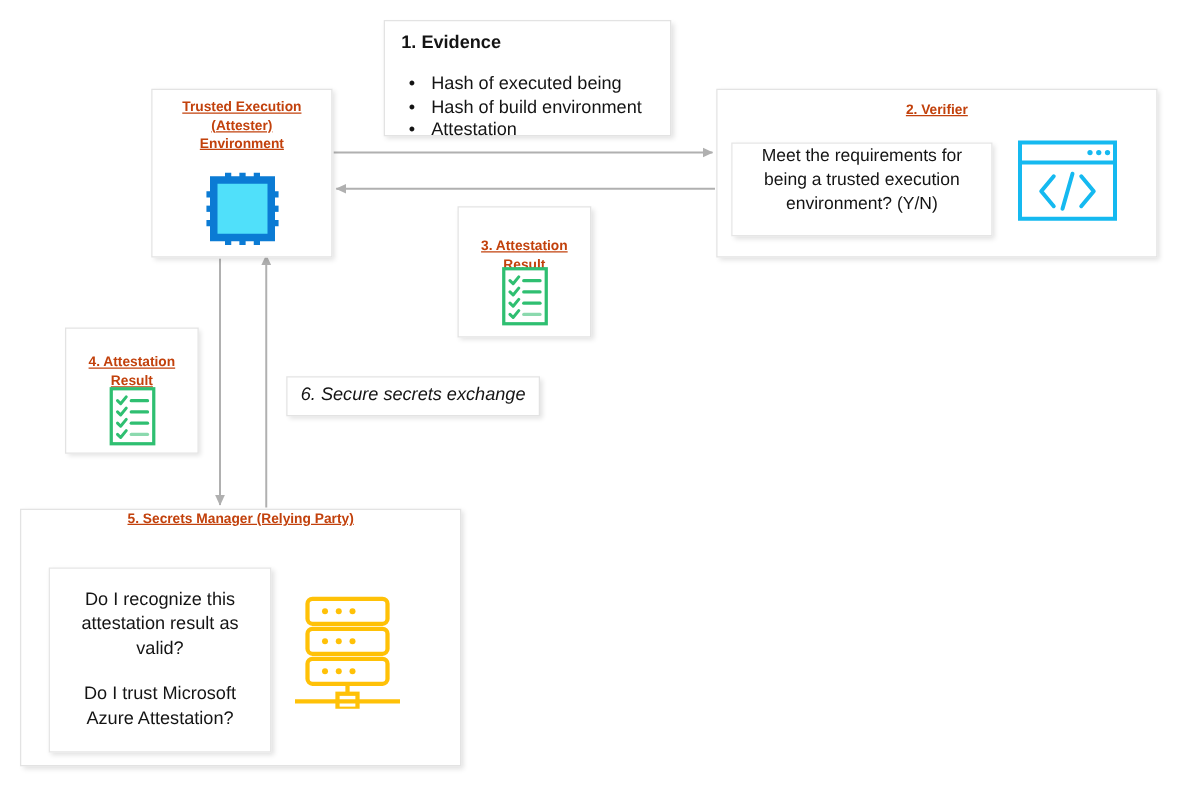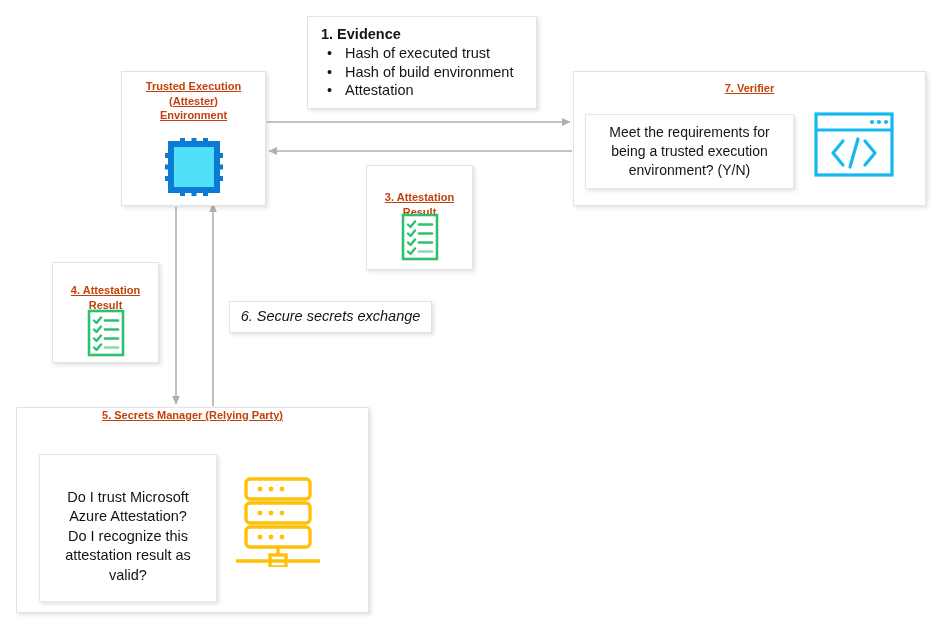--- a/index.html
+++ b/index.html
@@ -40,21 +40,21 @@
   }
   .center-text { text-align: center; }
 
   
   #evidence-box {
     left: 307px; top: 16px; width: 230px; height: 93px;
     padding: 9px 12px 0 13px;
   }
   #evidence-title {
     font-size: 14.5px; font-weight: bold; color: #141414;
-    margin-bottom: 2px;
+    margin-bottom: 16px;
   }
   .bullet-list { list-style: none; margin: 0; padding: 0; }
   .bullet-list li {
     position: relative;
     padding-left: 24px;
     font-size: 14.5px;
     line-height: 1.28;
     color: #141414;
   }
   .bullet-list li .bdot {
@@ -76,21 +76,21 @@
     left: 573px; top: 71px; width: 353px; height: 135px;
     padding-top: 9px;
   }
   #verifier-inner {
     position: absolute;
     left: 11px; top: 42px; width: 209px; height: 75px;
     background: #ffffff;
     border: 1px solid #e6e6e6;
     box-shadow: 2px 2px 4px rgba(0,0,0,0.12);
     box-sizing: border-box;
-    display: flex; align-items: center; justify-content: center;
+    display: flex; justify-content: center;
     padding: 0 7px;
   }
   #verifier-inner .plain-text { font-size: 14px; }
   #code-icon-wrap {
     position: absolute; left: 240px; top: 40px;
   }
 
   
   #attest3-box {
     left: 366px; top: 165px; width: 107px; height: 105px;
@@ -170,21 +170,21 @@
     <line x1="176" y1="207" x2="176" y2="404" stroke="#B0B0B0" stroke-width="1.6" marker-end="url(#arrow-d)"></line>
 
     <line x1="213" y1="406" x2="213" y2="204" stroke="#B0B0B0" stroke-width="1.6" marker-end="url(#arrow-u)"></line>
   </svg>
 
   <div class="box" id="evidence-box">
     <div id="evidence-title">1. Evidence</div>
     <ul class="bullet-list">
       <li>
         <span class="bdot">•</span>
-        <span>Hash of executed trust</span>
+        <span>Hash of executed being</span>
       </li>
       <li>
         <span class="bdot">•</span>
         <span>Hash of build environment</span>
       </li>
       <li>
         <span class="bdot">•</span>
         <span>Attestation</span>
       </li>
     </ul>
@@ -212,21 +212,21 @@
           <rect x="50" y="15" width="8" height="5"></rect>
           <rect x="50" y="26.5" width="8" height="5"></rect>
           <rect x="50" y="38" width="8" height="5"></rect>
         </g>
         <rect x="6" y="6" width="46" height="46" fill="#50E0FA" stroke="#0B7BD4" stroke-width="6"></rect>
       </svg>
     </div>
   </div>
 
   <div class="box" id="verifier-box">
-    <div class="box-title">7. Verifier</div>
+    <div class="box-title">2. Verifier</div>
     <div id="verifier-inner">
       <div class="plain-text center-text">Meet the requirements for being a trusted execution environment? (Y/N)</div>
     </div>
     <div id="code-icon-wrap">
       <svg width="80" height="65" viewBox="0 0 80 65">
         <rect x="2" y="2" width="76" height="61" fill="none" stroke="#15B9F0" stroke-width="3.2"></rect>
         <line x1="2" y1="18" x2="78" y2="18" stroke="#15B9F0" stroke-width="3.2"></line>
         <circle cx="58" cy="10" r="2.1" fill="#15B9F0"></circle>
         <circle cx="65" cy="10" r="2.1" fill="#15B9F0"></circle>
         <circle cx="72" cy="10" r="2.1" fill="#15B9F0"></circle>
@@ -285,22 +285,22 @@
     </div>
   </div>
 
   <div class="box" id="secrets-exchange-box">
     <div class="plain-text">6. Secure secrets exchange</div>
   </div>
 
   <div class="box" id="secrets-manager-box">
     <div class="box-title">5. Secrets Manager (Relying Party)</div>
     <div id="sm-inner">
+      <div class="plain-text center-text">Do I recognize this attestation result as valid?</div>
       <div class="plain-text center-text" id="sm-q2">Do I trust Microsoft Azure Attestation?</div>
-      <div class="plain-text center-text">Do I recognize this attestation result as valid?</div>
     </div>
   </div>
 
   <div id="server-icon-wrap">
     <svg width="92" height="92" viewBox="0 0 92 92">
       <g fill="none" stroke="#FFC107" stroke-width="3.4">
         <rect x="14" y="4" width="64" height="20" rx="4"></rect>
         <rect x="14" y="28" width="64" height="20" rx="4"></rect>
         <rect x="14" y="52" width="64" height="20" rx="4"></rect>
       </g>

